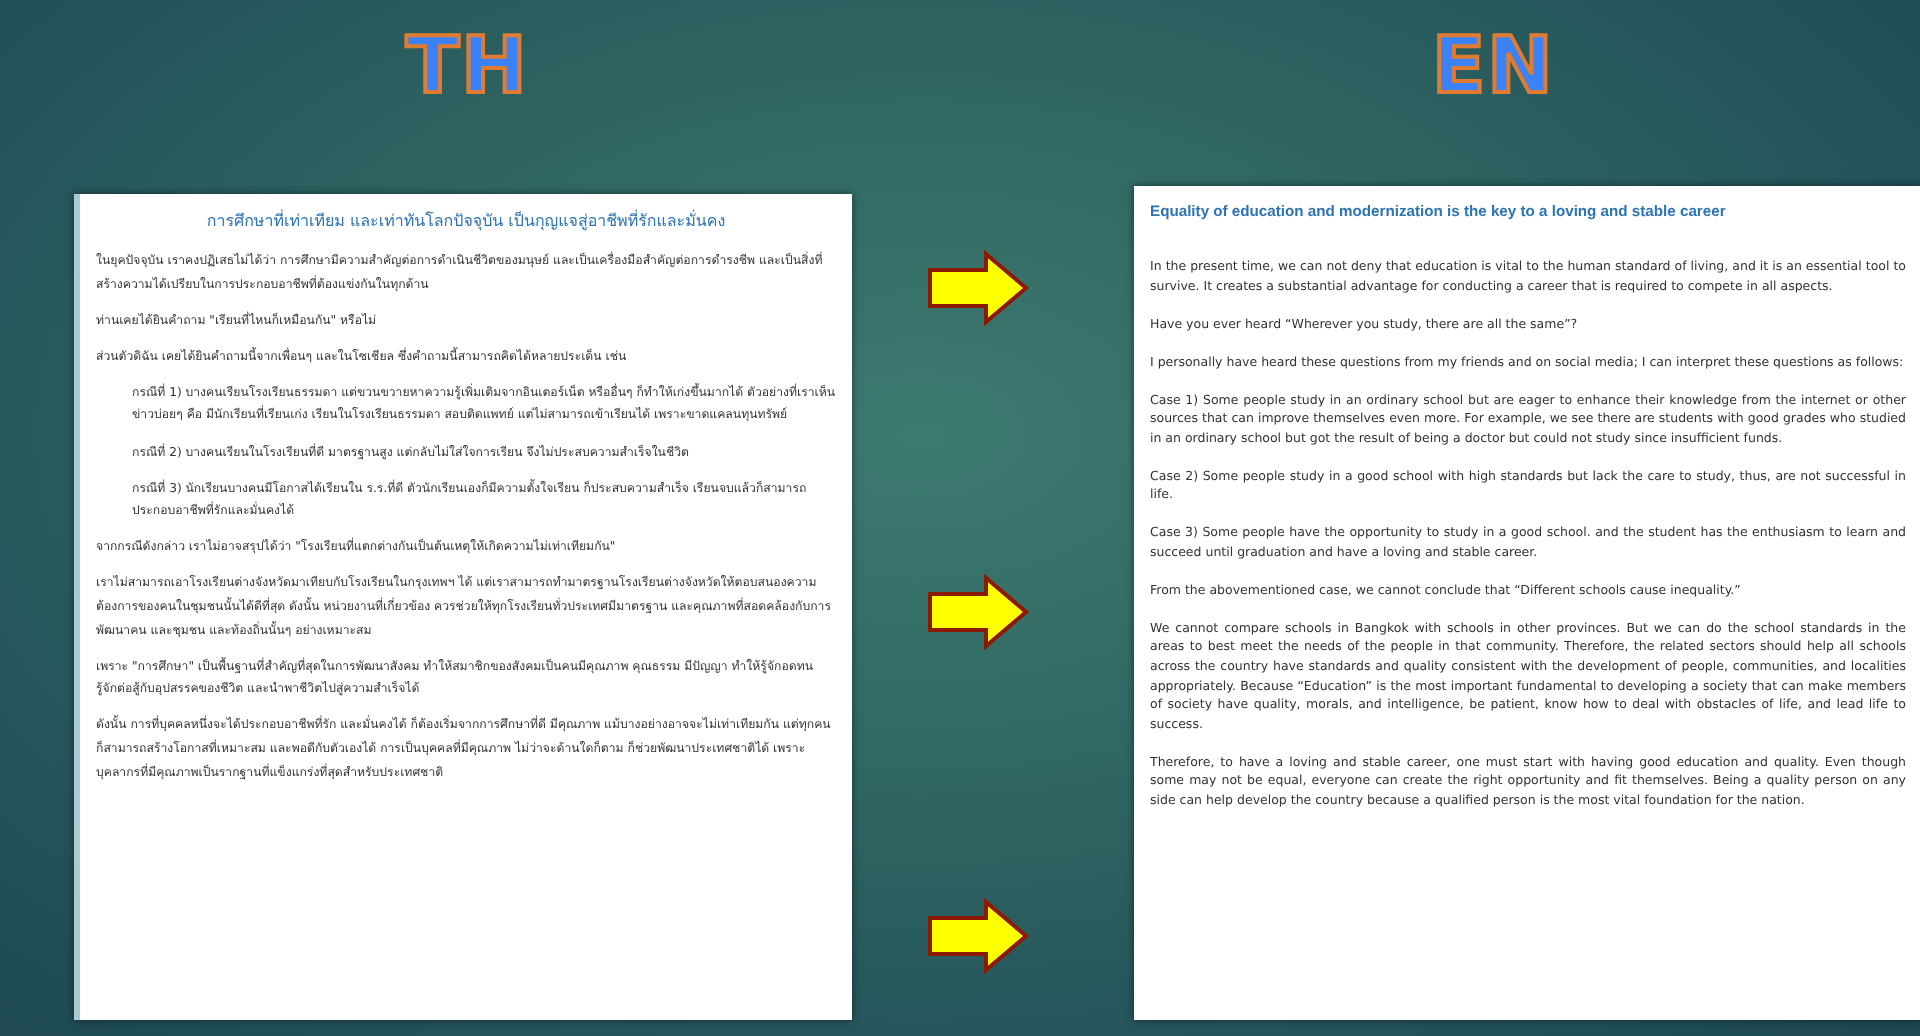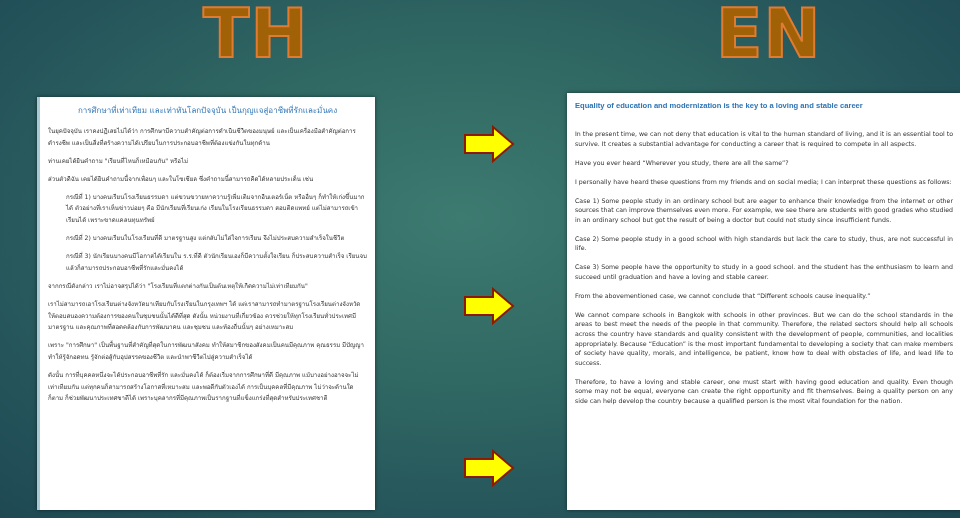--- a/index.html
+++ b/index.html
@@ -4,34 +4,34 @@
 <style>
   html, body { margin: 0; padding: 0; }
   body {
     width: 960px; height: 518px; overflow: hidden; position: relative;
     background: radial-gradient(ellipse at 48% 42%, #3d7a70 0%, #316a64 35%, #24535a 75%, #1d4752 100%);
     font-family: "Liberation Sans", sans-serif;
   }
   .lang-title {
     position: absolute; top: 4px;
     font-family: "DejaVu Sans", sans-serif; font-weight: bold;
-    font-size: 68px; line-height: 60px;
-    color: #a16207;
+    font-size: 39px; line-height: 60px;
+    color: #3b82f6;
     -webkit-text-stroke: 2px #e07b32;
     letter-spacing: 1px;
     text-align: center;
   }
   #title-th { left: 203px; }
   #title-en { left: 716px; }
   .page {
     position: absolute; background: #ffffff;
     box-shadow: 0 0 4px rgba(0,0,0,0.5);
     box-sizing: border-box;
   }
-  #page-th { left: 37px; top: 97px; width: 338px; height: 413px; padding: 5px 8px 0 8px; border-left: 3px solid #a9c9d3; }
+  #page-th { left: 37px; top: 97px; width: 389px; height: 413px; padding: 5px 8px 0 8px; border-left: 3px solid #a9c9d3; }
   #page-en { left: 567px; top: 93px; width: 394px; height: 417px; padding: 8px 8px 0 8px; }
   .th-title { color: #2e74b5; font-size: 8px; text-align: center; margin: 2px 0 8px 0; font-family: "DejaVu Sans", sans-serif; }
   .th-p { font-family: "DejaVu Sans", sans-serif; font-size: 6.1px; line-height: 11.6px; color: #333; margin: 0 0 6.5px 0; }
   .th-p.indent { margin-left: 18px; }
   .en-title { color: #2e74b5; font-weight: bold; font-size: 7.6px; margin: 0 0 19px 0; font-family: "Liberation Sans", sans-serif; }
   .en-p { font-family: "DejaVu Sans", sans-serif; font-size: 6.25px; line-height: 9.6px; color: #333; margin: 0 0 9.4px 0; text-align: justify; }
   .arrow { position: absolute; width: 52px; height: 38px; }
   #arrow-1 { left: 463px; top: 125px; }
   #arrow-2 { left: 463px; top: 287px; }
   #arrow-3 { left: 463px; top: 449px; }

